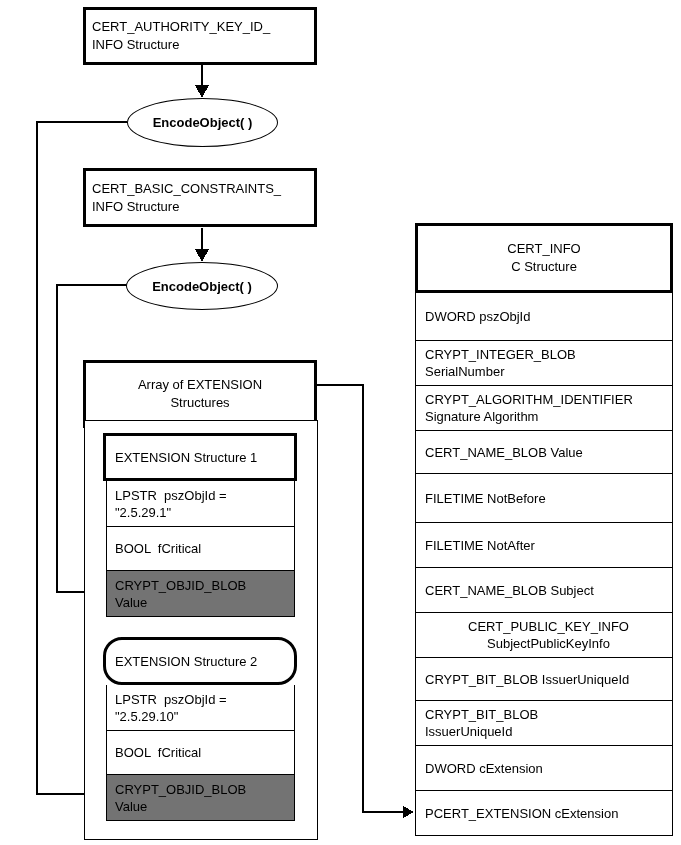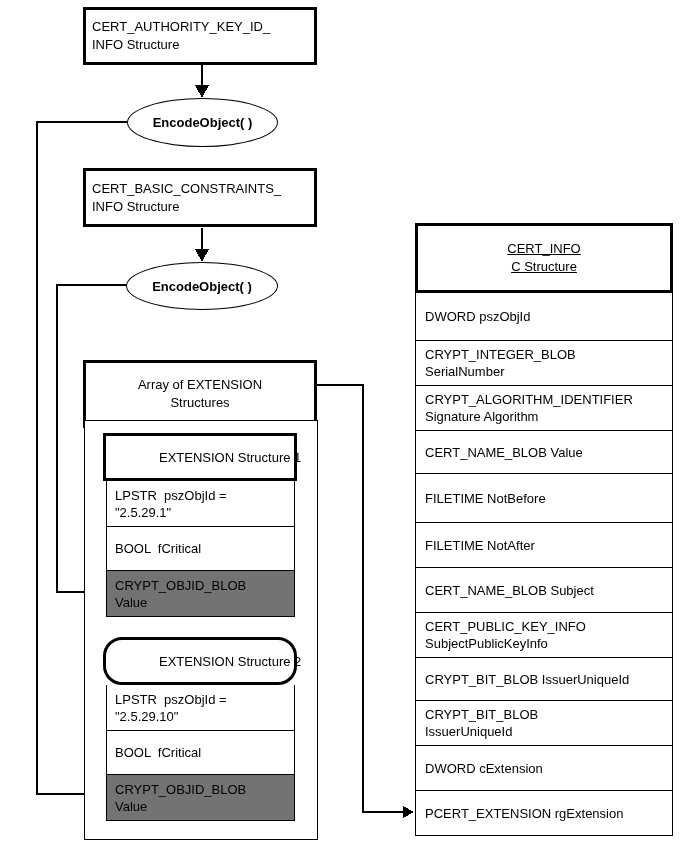--- a/index.html
+++ b/index.html
@@ -47,21 +47,20 @@
     border: 1px solid #000000;
     background: #ffffff;
   }
   .hdr {
     position: absolute;
     box-sizing: border-box;
     border: 3px solid #000000;
     background: #ffffff;
     display: flex;
     align-items: center;
-    padding-left: 44px;
   }
   .hdr .line { padding-left: 9px; white-space: pre; }
   .rows {
     position: absolute;
     box-sizing: border-box;
     border: 1px solid #000000;
     border-top: none;
     background: #ffffff;
   }
   .row {
@@ -77,21 +76,21 @@
   .gray { background: #737373; }
   .tbl-header {
     position: absolute;
     box-sizing: border-box;
     border: 3px solid #000000;
     background: #ffffff;
     display: flex;
     flex-direction: column;
     justify-content: center;
   }
-  .tbl-header .line { text-align: center; line-height: 18px; white-space: pre; text-decoration: underline; }
+  .tbl-header .line { text-align: center; line-height: 18px; white-space: pre; }
 </style>
 </head>
 <body>
 
 <div class="canvas">
 
   <svg class="wires" viewBox="0 0 681 845" xmlns="http://www.w3.org/2000/svg" shape-rendering="crispEdges">
     <g>
       <polyline points="202,65 202,87" fill="none" stroke="#000" stroke-width="2"></polyline>
       <polygon points="195,85 209,85 202,98" fill="#000"></polygon>
@@ -194,32 +193,32 @@
     </div>
     <div class="row trow" style="height:49px;">
       <span class="line">FILETIME NotBefore</span>
     </div>
     <div class="row trow" style="height:45px;justify-content:center;">
       <span class="line">FILETIME NotAfter</span>
     </div>
     <div class="row trow" style="height:45px;">
       <span class="line">CERT_NAME_BLOB Subject</span>
     </div>
-    <div class="row trow" style="height:45px;">
+    <div class="row trow" style="height:45px;align-items:center;">
       <span class="line">CERT_PUBLIC_KEY_INFO</span>
       <span class="line">SubjectPublicKeyInfo</span>
     </div>
     <div class="row trow" style="height:43px;">
       <span class="line">CRYPT_BIT_BLOB IssuerUniqueId</span>
     </div>
     <div class="row trow" style="height:45px;">
       <span class="line">CRYPT_BIT_BLOB</span>
       <span class="line">IssuerUniqueId</span>
     </div>
     <div class="row trow" style="height:45px;">
       <span class="line">DWORD cExtension</span>
     </div>
     <div class="row trow" style="height:45px;">
-      <span class="line">PCERT_EXTENSION rgExtension</span>
+      <span class="line">PCERT_EXTENSION cExtension</span>
     </div>
   </div>
 
 </div>
 
 </body></html>

